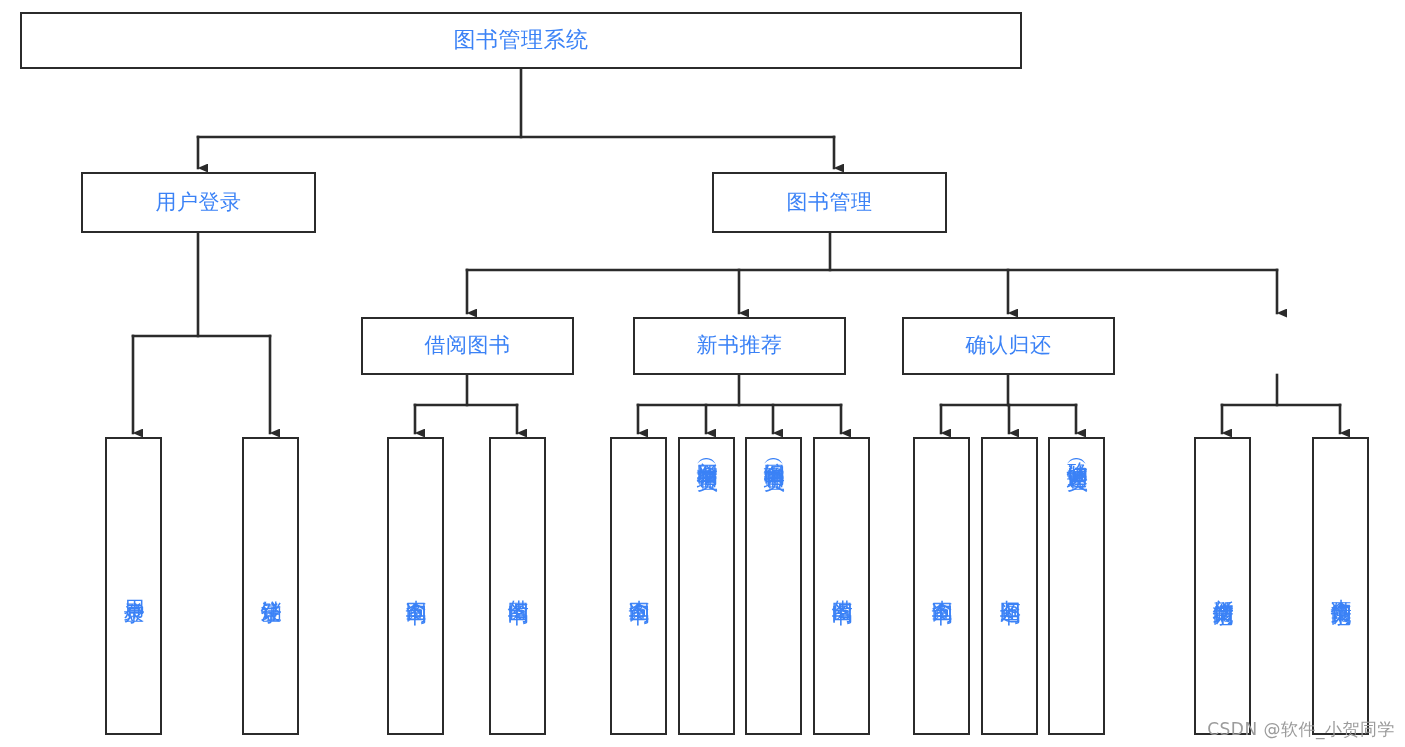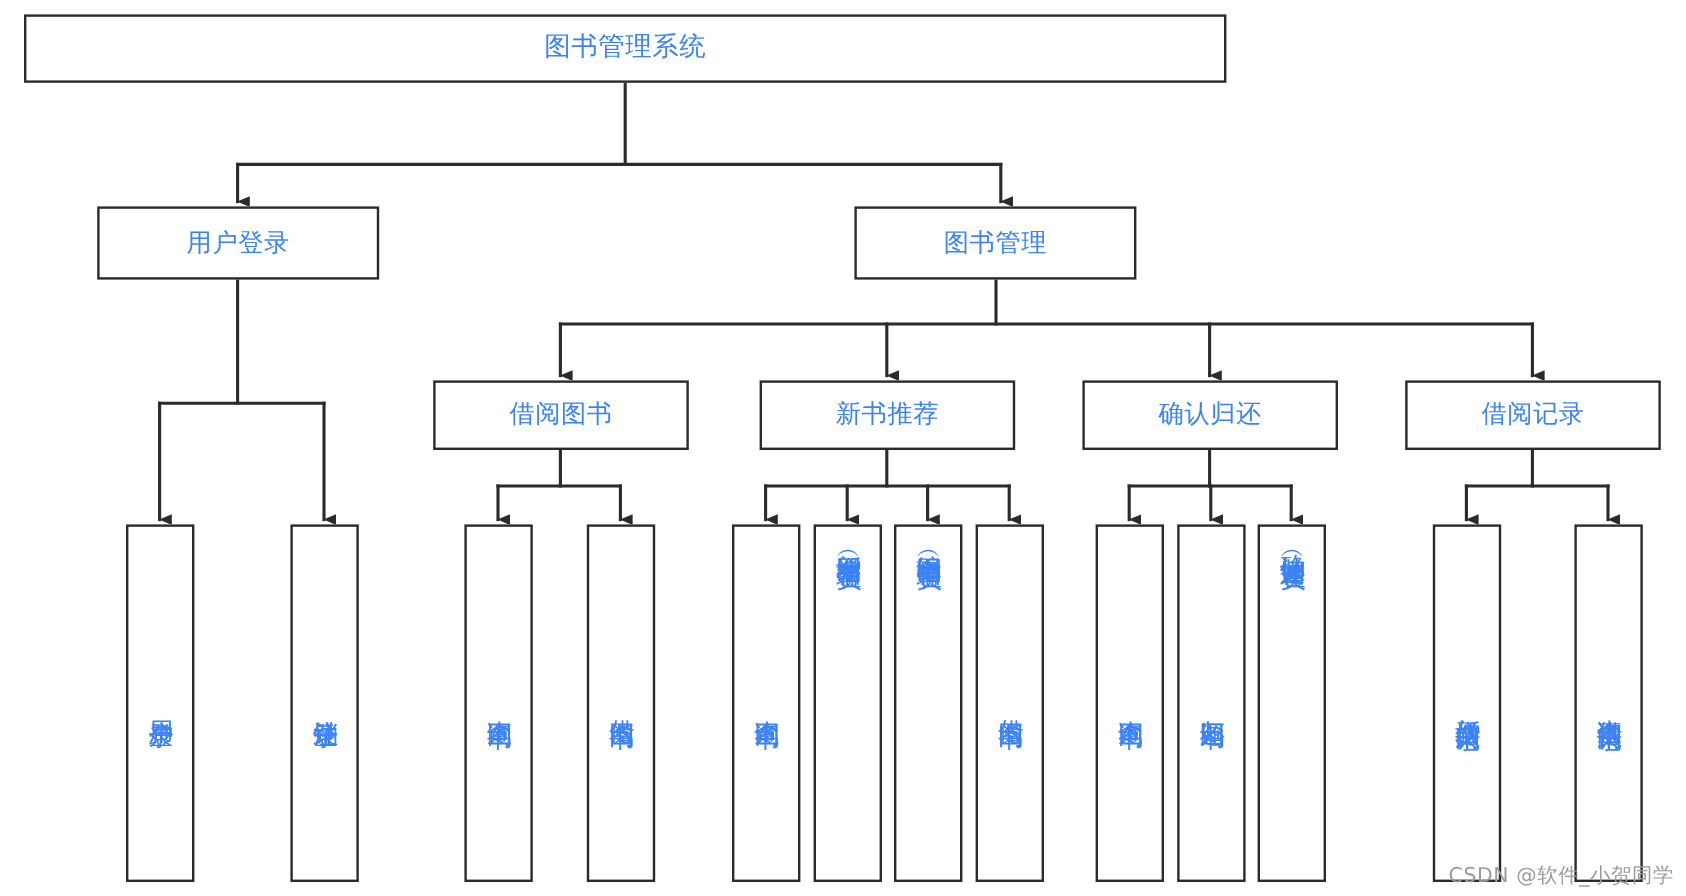--- a/index.html
+++ b/index.html
@@ -147,23 +147,20 @@
 
   <div class="node horizontal" style="left:361px; top:317px; width:213px; height:58px;">
     <span class="node-label">借阅图书</span>
   </div>
   <div class="node horizontal" style="left:633px; top:317px; width:213px; height:58px;">
     <span class="node-label">新书推荐</span>
   </div>
   <div class="node horizontal" style="left:902px; top:317px; width:213px; height:58px;">
     <span class="node-label">确认归还</span>
   </div>
-  <div class="node horizontal" style="left:1171px; top:317px; width:213px; height:58px;">
-    <span class="node-label">借阅记录</span>
-  </div>
 
   <div class="node vertical mid" style="left:105px; top:437px; width:57px; height:298px;">
     <span class="node-label">用户登录</span>
   </div>
   <div class="node vertical mid" style="left:242px; top:437px; width:57px; height:298px;">
     <span class="node-label">注销登录</span>
   </div>
 
   <div class="node vertical mid" style="left:387px; top:437px; width:57px; height:298px;">
     <span class="node-label">查询图书</span>

